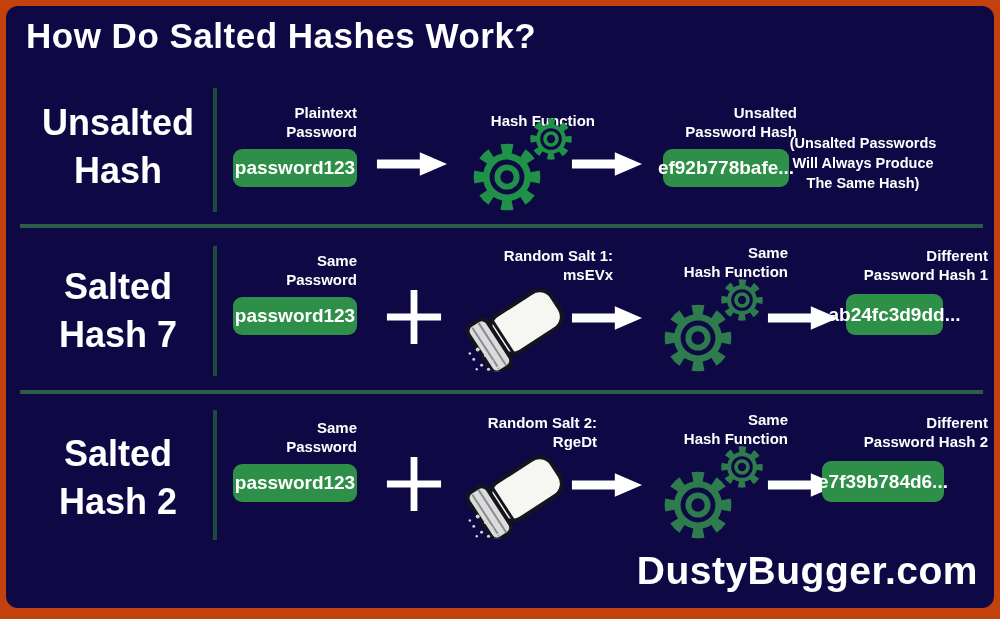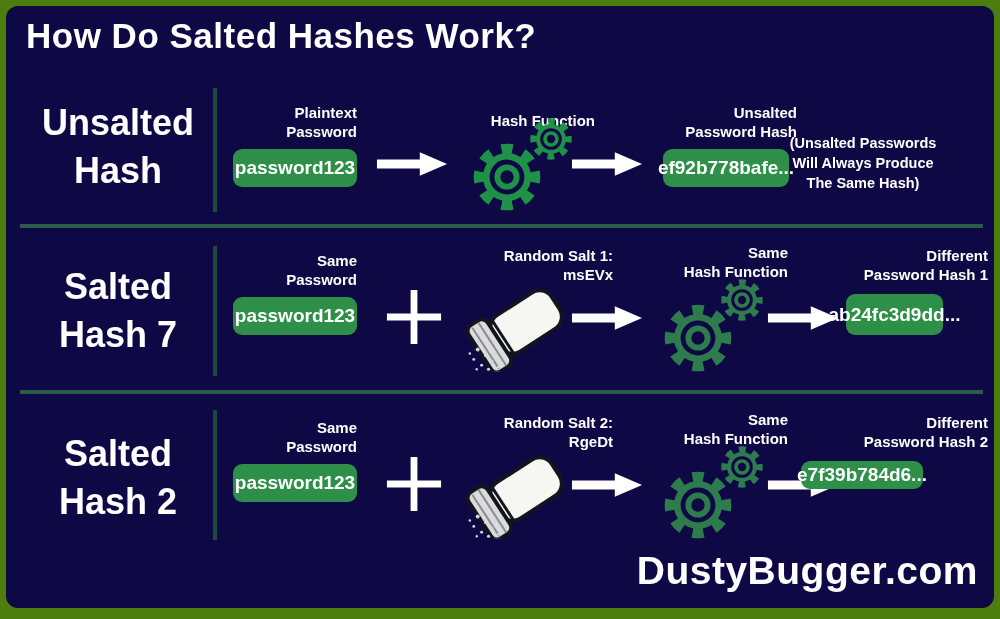--- a/index.html
+++ b/index.html
@@ -1,17 +1,17 @@
 <!DOCTYPE html>
 <html><head>
 <meta charset="utf-8">
 <style>
   html,body{margin:0;padding:0;width:1000px;height:619px;overflow:hidden;
     font-family:"Liberation Sans",sans-serif;}
-  .frame{position:relative;width:1000px;height:619px;background:#4d7c0f;}
+  .frame{position:relative;width:1000px;height:619px;background:#c2410c;}
   .panel{position:absolute;left:6px;top:6px;right:6px;bottom:11px;
     background:#0e0845;border-radius:12px;}
   .stage{position:absolute;inset:0;}
   .title{position:absolute;left:26px;top:16px;font-size:35px;font-weight:bold;
     color:#ffffff;letter-spacing:.5px;}
   .row-label{position:absolute;left:20px;width:196px;text-align:center;
     color:#ffffff;font-weight:bold;font-size:36px;line-height:48px;}
   .row-label span{display:block;}
   .vdiv{position:absolute;left:213px;width:4px;background:#1d4a3a;}
   .hdiv{position:absolute;left:20px;width:963px;height:4px;background:#2b5c49;}
@@ -192,21 +192,21 @@
       <span>Password</span>
     </div>
     <div class="value-box" style="left:233px;top:464px;width:124px;height:38px">
       <span>password123</span>
     </div>
 
     <svg class="plus" style="left:385px;top:455px">
         <use href="#plus-sign" width="58" height="58"></use>
       </svg>
 
-    <div class="small-label" style="left:443px;width:170px;top:413px">
+    <div class="small-label" style="left:427px;width:170px;top:413px">
       <span>Random Salt 2:</span>
       <span>RgeDt</span>
     </div>
     <svg class="shaker" style="left:462px;top:447px" viewBox="0 0 110 92">
       <use href="#salt-shaker" width="110" height="92"></use>
     </svg>
 
     <svg class="arrow" style="left:570px;top:471px">
         <use href="#arrow-right" width="74" height="28"></use>
       </svg>
@@ -221,20 +221,20 @@
     </svg>
 
     <svg class="arrow" style="left:766px;top:471px">
         <use href="#arrow-right" width="74" height="28"></use>
       </svg>
 
     <div class="small-label" style="left:828px;width:160px;top:413px">
       <span>Different</span>
       <span>Password Hash 2</span>
     </div>
-    <div class="value-box" style="left:801px;top:461px;width:122px;height:28px">
+    <div class="value-box" style="left:822px;top:461px;width:122px;height:41px">
       <span>e7f39b784d6...</span>
     </div>
 
     <div class="footer">DustyBugger.com</div>
 
   </div>
 </div>
 
 </body></html>

